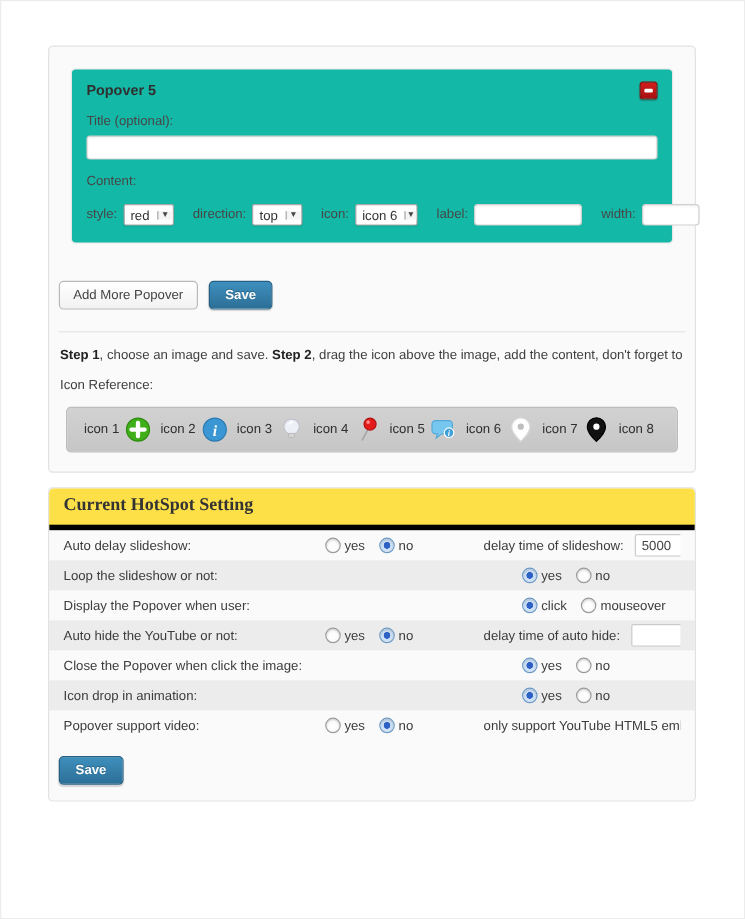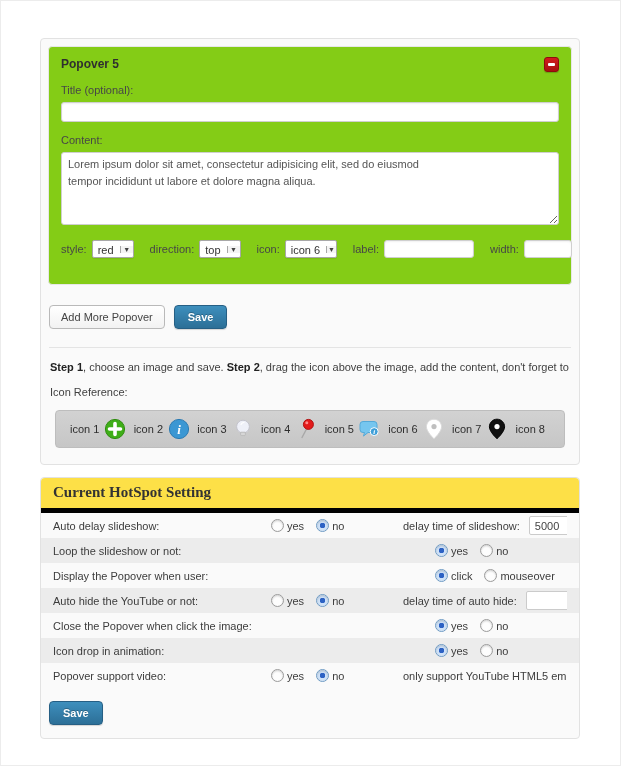--- a/index.html
+++ b/index.html
@@ -18,25 +18,25 @@
   
   .panel {
     background:#fafafa;
     border:1px solid #e2e2e2;
     border-radius:4px;
   }
   .panel-top { margin-bottom:12px; padding-bottom:6px; }
 
   
   .popover-box {
-    background:#84cc16;
+    background:#14b8a6;
     border:1px solid #e7e7e7;
     border-radius:4px;
-    margin:7px;
-    padding:10px 12px 26px 12px;
+    margin:18px;
+    padding:10px 12px 14px 12px;
   }
   .popover-header { display:flex; justify-content:space-between; align-items:flex-start; }
   .popover-title { font-weight:bold; font-size:12px; color:#2f2f2f; }
   .remove-btn {
     width:15px; height:15px;
     background:linear-gradient(#d21d1d,#a81010);
     border:1px solid #8d0d0d;
     border-radius:3px;
     cursor:pointer;
     display:flex; align-items:center; justify-content:center;
@@ -190,22 +190,20 @@
         <span class="popover-title">Popover 5</span>
         <span class="remove-btn">
             <span class="bar"></span>
           </span>
       </div>
 
       <label class="field-label">Title (optional):</label>
       <input class="text-input" type="text" value="" style="">
 
       <label class="field-label">Content:</label>
-      <textarea class="content-area" style="">Lorem ipsum dolor sit amet, consectetur adipisicing elit, sed do eiusmod
-tempor incididunt ut labore et dolore magna aliqua.</textarea>
 
       <div class="controls-row">
         <span class="ctl-label">style:</span>
         <span class="sel" style="width:62px">
           <span class="val">red</span>
           <span class="arrow" style="margin-left:auto">▼</span>
         </span>
         <span class="sp"></span>
         <span class="ctl-label">direction:</span>
         <span class="sel" style="width:62px">

